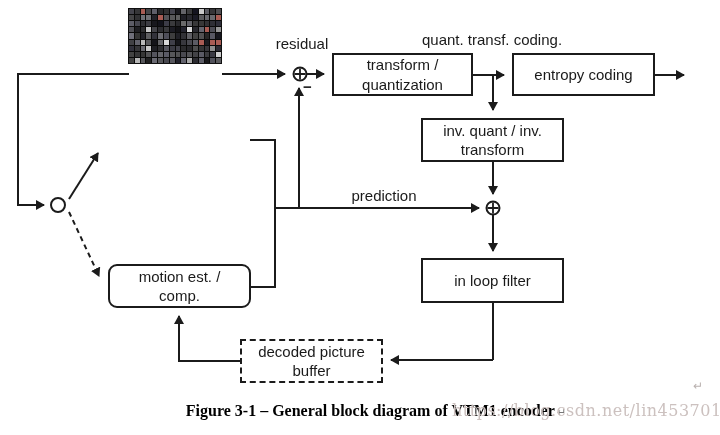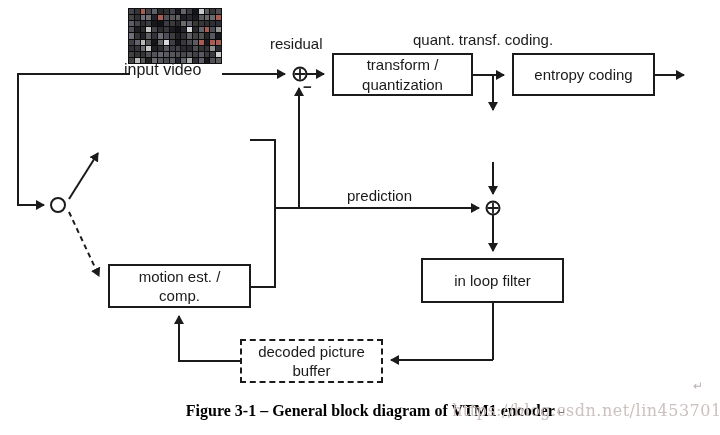--- a/index.html
+++ b/index.html
@@ -8,21 +8,21 @@
     overflow:hidden;font-family:"Liberation Sans",sans-serif;color:#1a1a1a;
   }
   .lines{position:absolute;left:0;top:0;width:720px;height:435px;}
   .block{
     position:absolute;border:2px solid #1b1b1b;background:#ffffff;
     display:flex;align-items:center;justify-content:center;text-align:center;
     font-size:15px;line-height:1.3;white-space:pre-line;z-index:2;
   }
   .block.dashed{border-style:dashed;}
   .lbl{
-    position:absolute;font-size:15px;text-align:left;white-space:nowrap;z-index:2;
+    position:absolute;font-size:15px;text-align:center;white-space:nowrap;z-index:2;
   }
   .minus{position:absolute;left:303px;top:78px;font-size:15px;font-weight:bold;z-index:3;}
   .thumb{
     position:absolute;left:128px;top:8px;width:94px;height:56px;
     border:1px solid #101010;background:#0a0a0a;display:grid;
     grid-template-columns:repeat(16,1fr);grid-template-rows:repeat(9,1fr);
     gap:1px;z-index:2;box-sizing:border-box;
   }
   .thumb span{display:block;}
   .caption{
@@ -242,27 +242,28 @@
       <span style="background: rgb(43, 43, 49);"></span>
       <span style="background: rgb(94, 94, 104);"></span>
       <span style="background: rgb(24, 24, 26);"></span>
       <span style="background: rgb(82, 82, 91);"></span>
       <span style="background: rgb(91, 91, 94);"></span>
     </div>
 
   <div class="block" style="left:332px;top:53px;width:137px;height:39px;">transform /
 quantization</div>
   <div class="block" style="left:512px;top:53px;width:139px;height:39px;">entropy coding</div>
-  <div class="block" style="left:108px;top:264px;width:139px;height:40px;">motion est. /
+  <div class="block" style="left:421px;top:118px;width:139px;height:40px;">inv. quant / inv.
+transform</div>
+  <div class="block" style="left:108px;top:264px;width:139px;height:40px;border-radius:9px;">motion est. /
 comp.</div>
   <div class="block" style="left:421px;top:258px;width:139px;height:41px;">in loop filter</div>
   <div class="block dashed" style="left:240px;top:339px;width:139px;height:40px;">decoded picture
 buffer</div>
 
-  <div class="lbl" style="left:124px;top:61px;width:102px;font-size:16px;">input video</div>
   <div class="lbl" style="left:270px;top:35px;width:64px;">residual</div>
   <div class="lbl" style="left:413px;top:31px;width:158px;">quant. transf. coding.</div>
   <div class="lbl" style="left:347px;top:187px;width:74px;">prediction</div>
   <div class="minus">−</div>
 
   <div class="caption"><span>Figure 3-1 – General block diagram of VTM1 encoder</span><span class="ret">↵</span></div>
   <div class="ret-float">↵</div>
   <div class="watermark">https://blog.csdn.net/lin453701006</div>
 
 </div>

